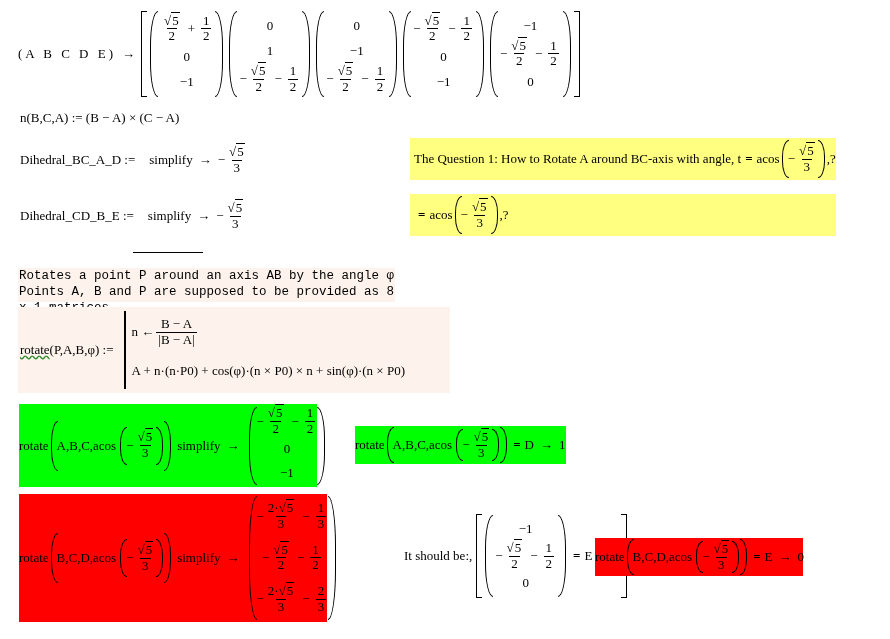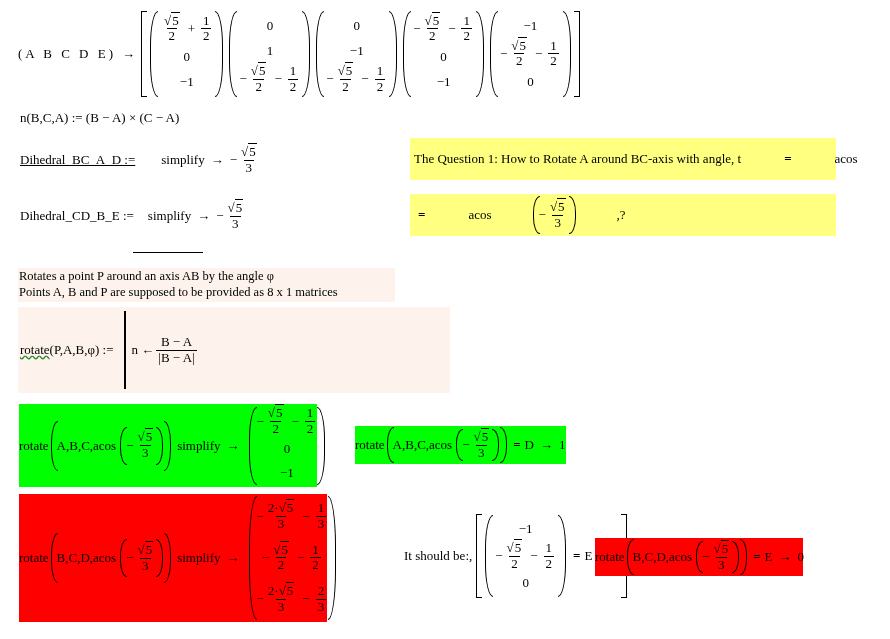--- a/index.html
+++ b/index.html
@@ -2,21 +2,21 @@
 <html><head>
 <meta charset="utf-8">
 <style>
   html, body { margin:0; padding:0; }
   body {
     width:890px; height:639px; position:relative; overflow:hidden;
     background:#ffffff; color:#000;
     font-family:"Liberation Serif", "DejaVu Serif", serif; font-size:13px;
   }
   .abs { position:absolute; }
-  .sans { font-family:Liberation Serif, serif; }
+  .sans { font-family:Liberation Mono, monospace; }
   .row { display:flex; align-items:center; white-space:nowrap; }
   
   .frac { display:inline-flex; flex-direction:column; align-items:center; vertical-align:middle; margin:0 2px; line-height:1.15; }
   .frac .num { padding:0 2px; }
   .frac .den { border-top:1px solid #000; padding:0 2px; }
   .sqrt { display:inline-block; }
   .sqrt .rad { border-top:1px solid #000; padding:0 1px; }
   
   .paren { display:inline-flex; align-items:center; position:relative; padding:0 6px; margin:0 2px; }
   .paren::before, .paren::after {
@@ -27,21 +27,21 @@
   .paren::after  { right:0; border-left:none;  border-radius:0 8px 8px 0 / 0 50% 50% 0; }
   .vec { display:inline-flex; flex-direction:column; align-items:center; justify-content:space-around; padding:2px 10px; position:relative; margin:0 3px; }
   .vec::before, .vec::after { content:""; position:absolute; top:0; bottom:0; width:7px; border:1px solid #000; }
   .vec::before { left:0; border-right:none; border-radius:10px 0 0 10px / 50% 0 0 50%; }
   .vec::after  { right:0; border-left:none;  border-radius:0 10px 10px 0 / 0 50% 50% 0; }
   .vec .cell { min-height:24px; display:flex; align-items:center; justify-content:center; }
   .brk { display:inline-flex; align-items:stretch; position:relative; padding:0 6px; }
   .brk::before, .brk::after { content:""; position:absolute; top:0; bottom:0; width:5px; border:1.5px solid #000; }
   .brk::before { left:0; border-right:none; }
   .brk::after { right:0; border-left:none; }
-  .yellow { background:#ffff80;gap:39px; }
+  .yellow { background:#ffff80; }
   .green  { background:#00ff00; }
   .red    { background:#ff0000; }
   .peach  { background:#fdf3ec; }
   .arrow { margin:0 6px; }
   .squig { text-decoration: underline wavy #2a8a2a; }
   .prog { border-left:2px solid #000; padding-left:6px; display:flex; flex-direction:column; justify-content:space-around; }
   .prog .line { min-height:24px; display:flex; align-items:center; }
   .bold-eq { font-weight:bold; margin:0 4px; }
 </style>
 </head>
@@ -116,21 +116,21 @@
       <span class="cell">0</span>
     </span>
   </span>
 </div>
 
 <div class="abs row" style="left:20px; top:110px;">
   <span>n(B,C,A) := (B − A) × (C − A)</span>
 </div>
 
 <div class="abs row" style="left:20px; top:140px; height:40px;">
-  <span style="margin-right:18px;text-decoration:underline;">Dihedral_BC_A_D :=</span>
+  <span style="margin-right:6px;">Dihedral_BC_A_D :=</span>
   <span style="margin-left:8px;">simplify</span>
   <span class="arrow">→</span>
   <span>−</span>
   <span class="frac">
     <span class="num"><span class="sqrt">√<span class="rad">5</span></span></span>
     <span class="den">3</span>
   </span>
 </div>
 
 <div class="abs row" style="left:20px; top:196px; height:40px;">
@@ -182,20 +182,21 @@
   <span class="squig">rotate</span>
   <span style="margin-right:10px;">(P,A,B,φ) :=</span>
   <span class="prog" style="height:78px;">
     <span class="line">
       <span>n ←</span>
       <span class="frac">
           <span class="num">B − A</span>
           <span class="den">|B − A|</span>
         </span>
     </span>
+    <span class="line">A + n·(n·P0) + cos(φ)·(n × P0) × n + sin(φ)·(n × P0)</span>
   </span>
 </div>
 
 <div class="abs green row" style="left:19px; top:404px; width:298px; height:83px; box-sizing:border-box;">
   <span>rotate</span>
   <span class="paren" style="height:50px;">
     <span style="margin-right:2px;">A,B,C,acos</span>
     <span class="paren" style="height:38px;">
       <span>−</span>
       <span class="frac">

